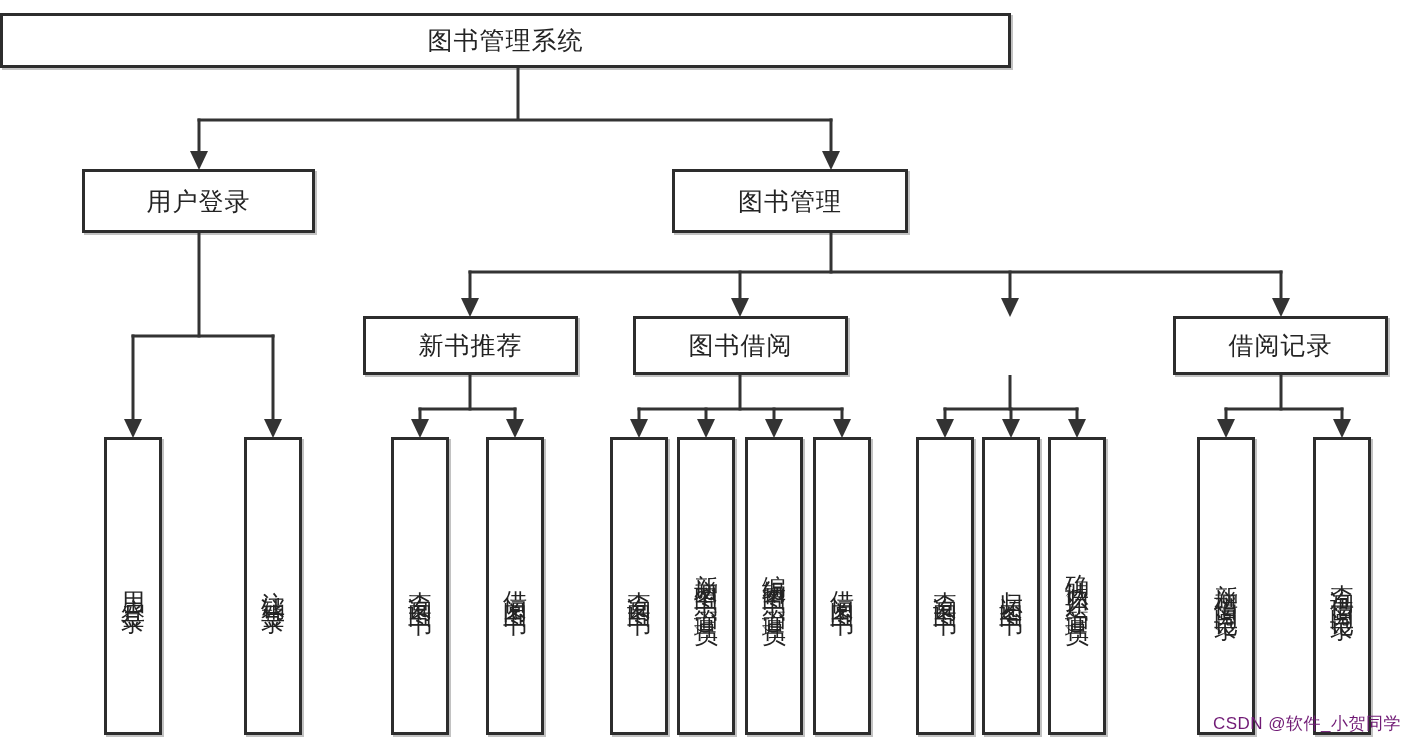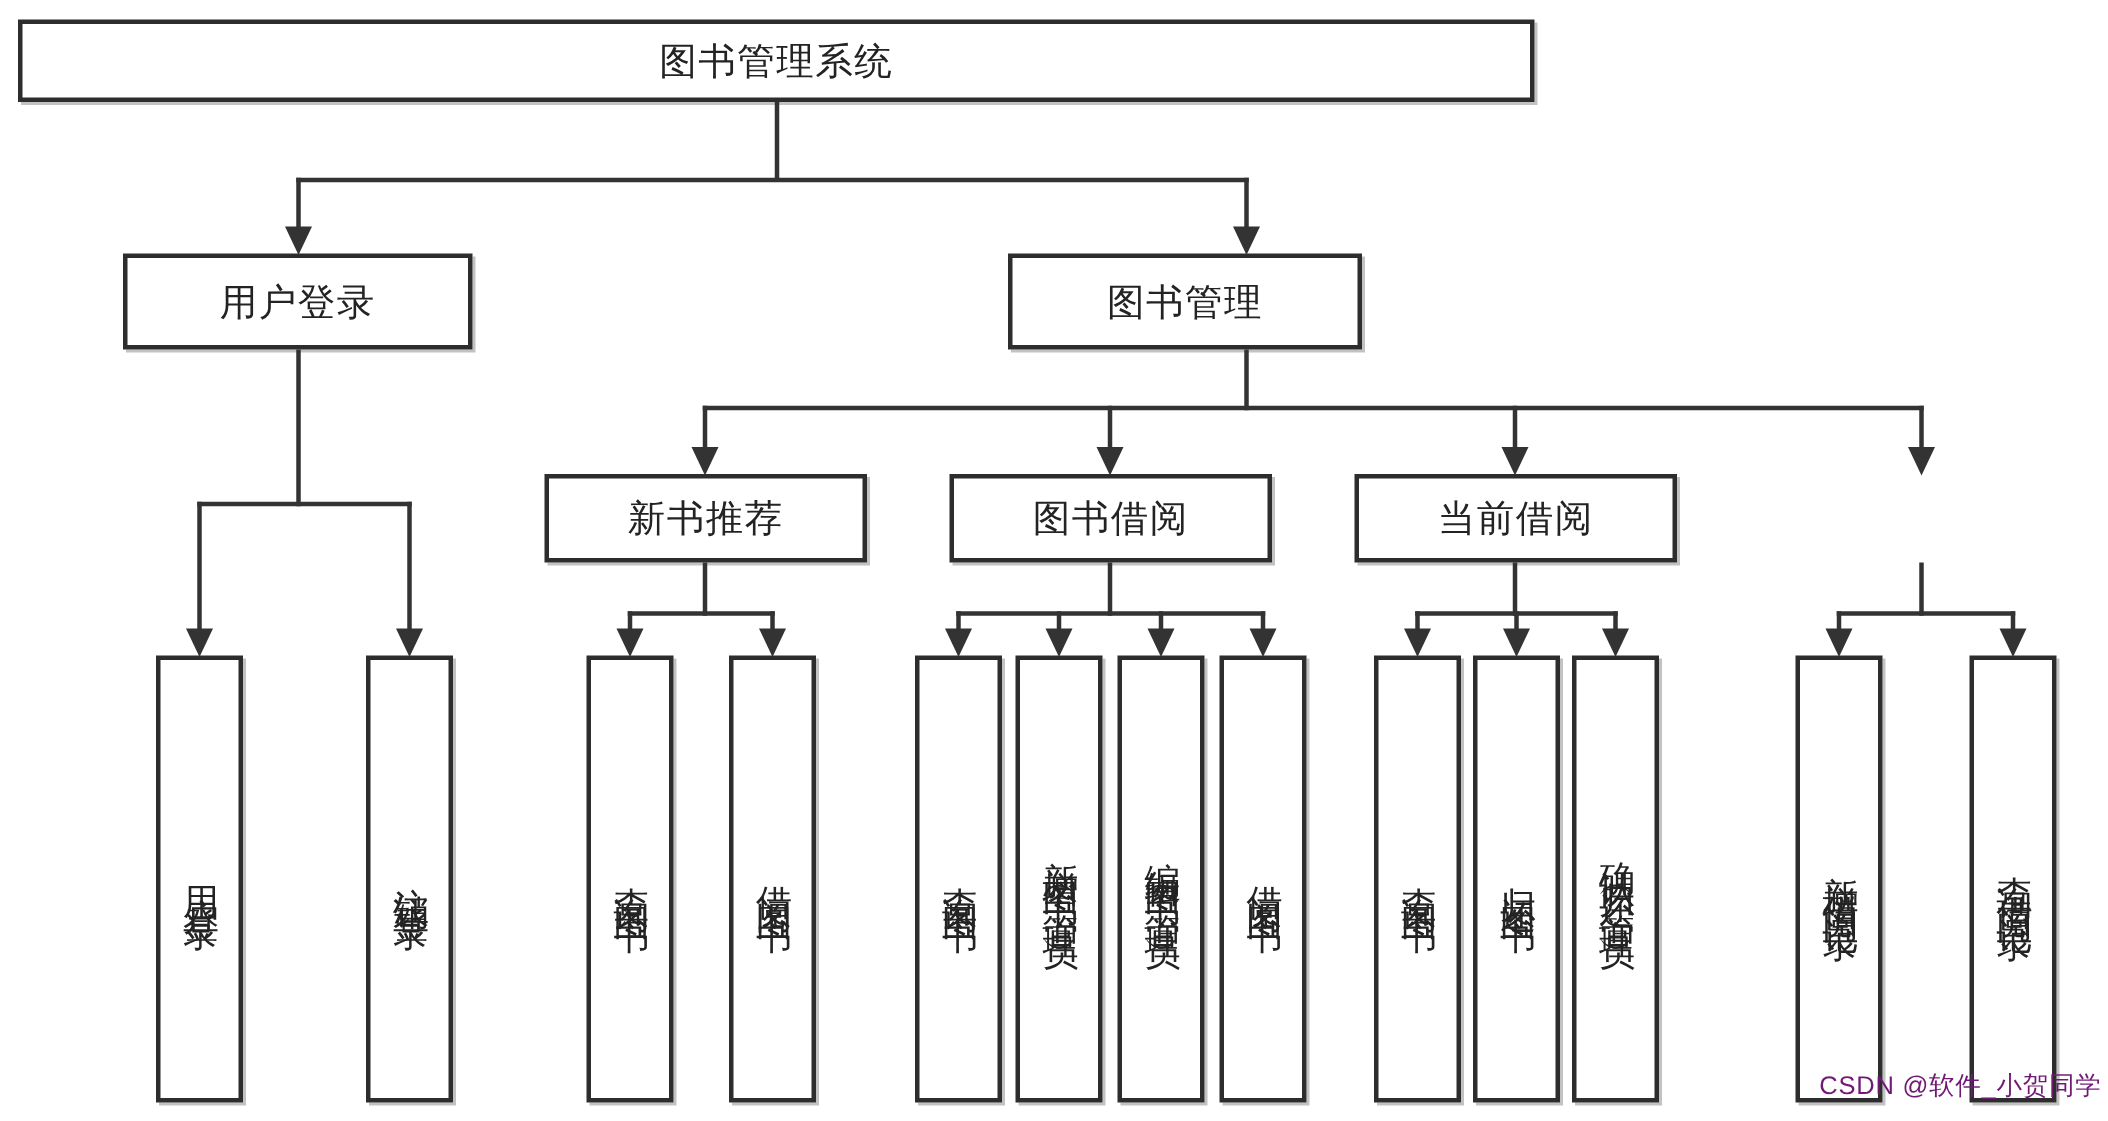--- a/index.html
+++ b/index.html
@@ -90,39 +90,39 @@
       <polygon points="765,419 783,419 774,438"></polygon>
       <polygon points="833,419 851,419 842,438"></polygon>
       <polygon points="936,419 954,419 945,438"></polygon>
       <polygon points="1002,419 1020,419 1011,438"></polygon>
       <polygon points="1068,419 1086,419 1077,438"></polygon>
       <polygon points="1217,419 1235,419 1226,438"></polygon>
       <polygon points="1333,419 1351,419 1342,438"></polygon>
     </g>
   </svg>
 
-  <div class="box" style="left:12px;top:13px;width:1011px;height:55px">
+  <div class="box" style="left:0;top:13px;width:1011px;height:55px">
     <span class="htext">图书管理系统</span>
   </div>
 
   <div class="box" style="left:82px;top:169px;width:233px;height:64px">
     <span class="htext">用户登录</span>
   </div>
   <div class="box" style="left:672px;top:169px;width:236px;height:64px">
     <span class="htext">图书管理</span>
   </div>
 
   <div class="box" style="left:363px;top:316px;width:215px;height:59px">
     <span class="htext">新书推荐</span>
   </div>
   <div class="box" style="left:633px;top:316px;width:215px;height:59px">
     <span class="htext">图书借阅</span>
   </div>
-  <div class="box" style="left:903px;top:316px;width:215px;height:59px">
-    <span class="htext">当前借阅</span>
+  <div class="box" style="left:1173px;top:316px;width:215px;height:59px">
+    <span class="htext">借阅记录</span>
   </div>
 
   <div class="box leaf" style="left:104px">
     <span class="vtext">用户登录</span>
   </div>
   <div class="box leaf" style="left:244px">
     <span class="vtext">注销登录</span>
   </div>
 
   <div class="box leaf" style="left:391px">

